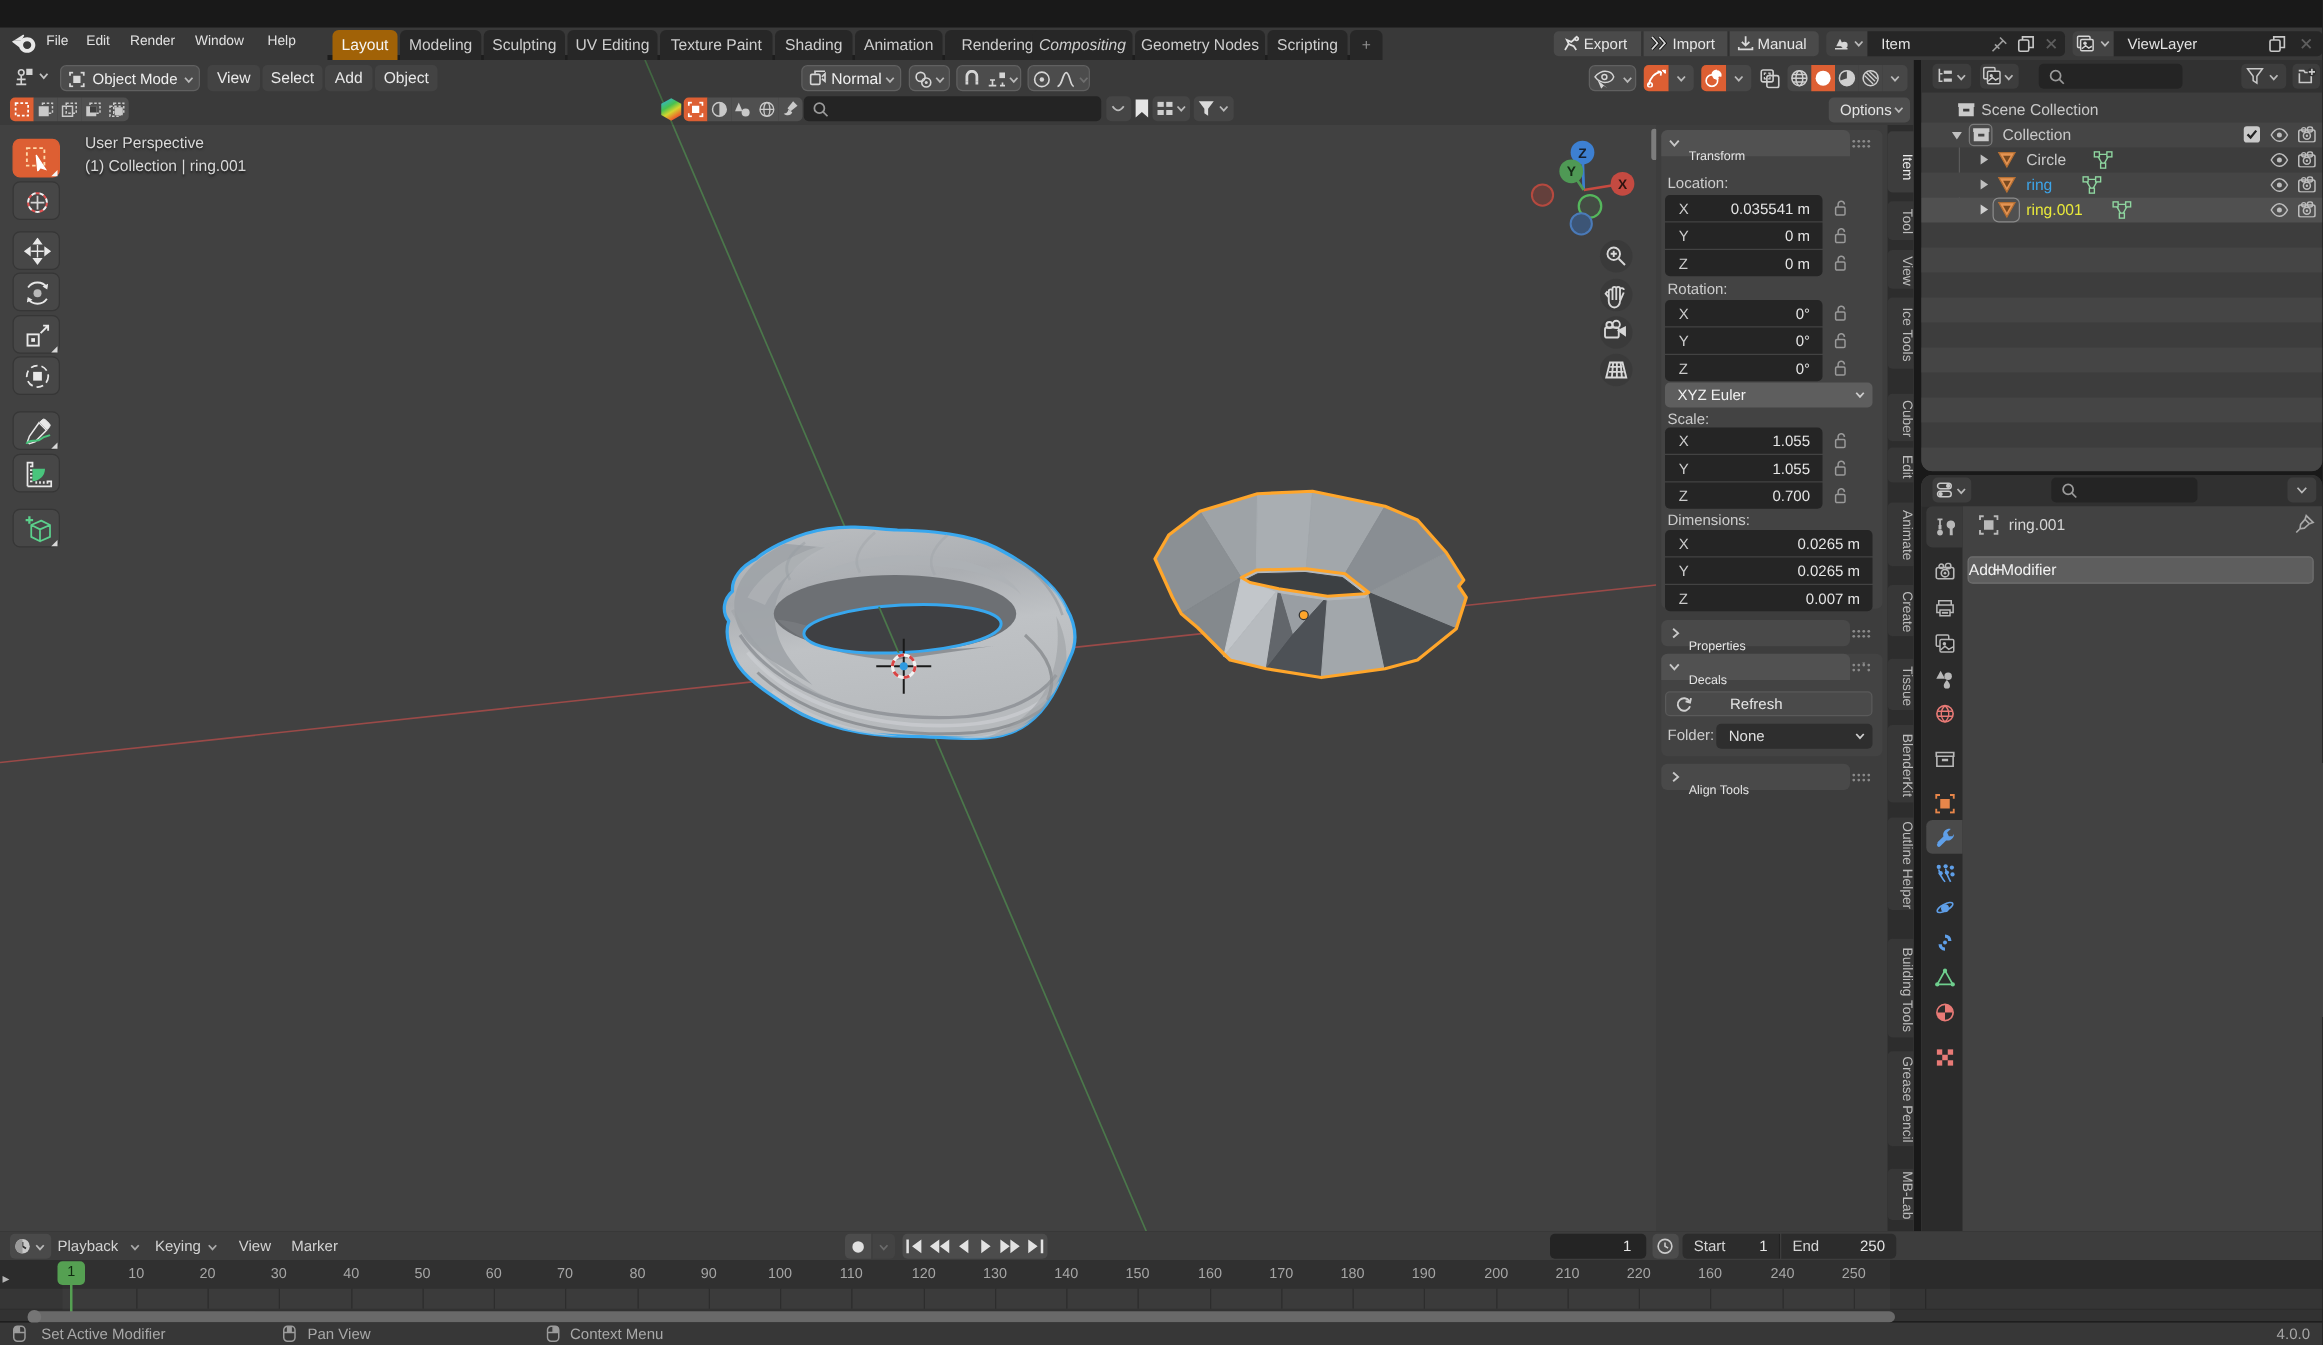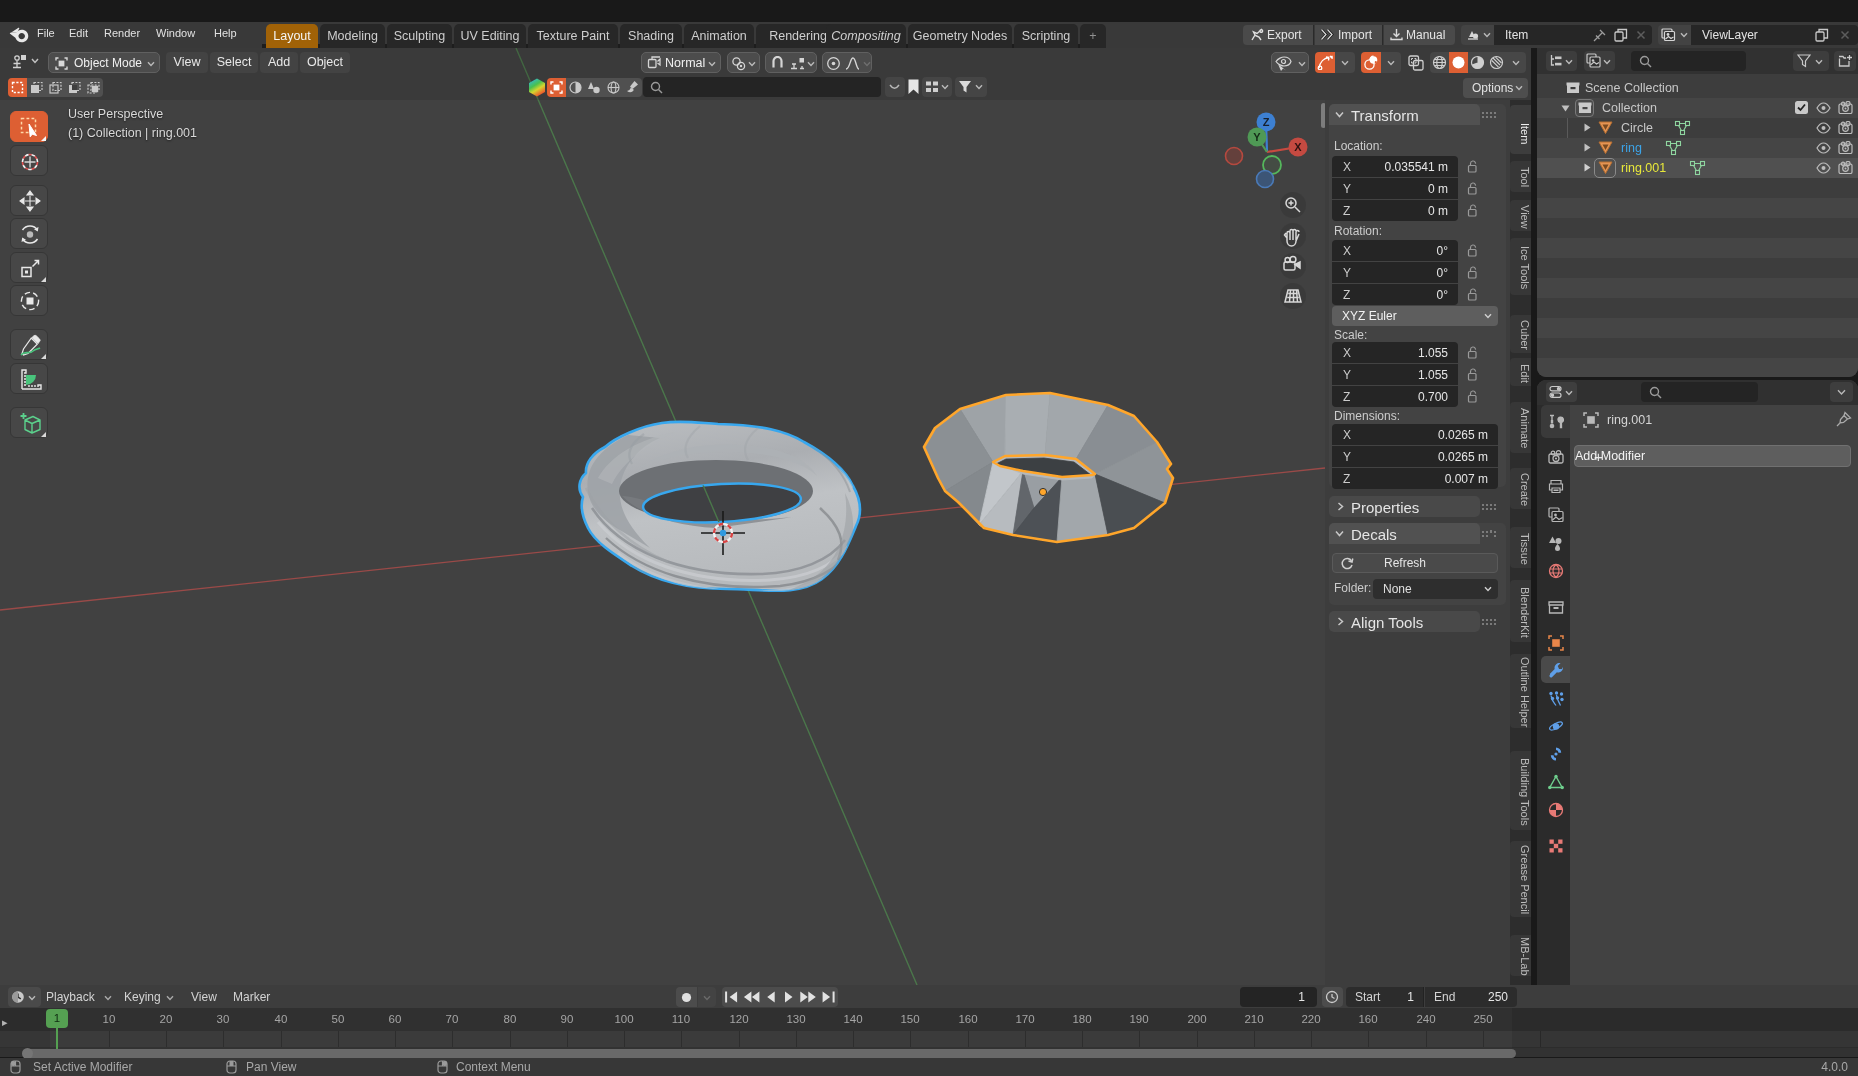--- a/index.html
+++ b/index.html
@@ -22,21 +22,21 @@
 .val { position:absolute; color:#e6e6e6; }
 
 #viewport { left:0; top:48px; width:1531px; height:937px; background:#414141; overflow:hidden; }
 #vphdr { left:0; top:0; width:1531px; height:52px; background:rgba(22,22,22,0.17); }
 .toolbtn { position:absolute; left:10px; width:38px; height:31px; background:#474747; border:1px solid #363636; border-radius:6px; }
 .toolbtn.act { background:#DD5F33; border-color:#DD5F33; }
 .vtext { position:absolute; color:#d9d9d9; font-size:12.5px; text-shadow:0 1px 2px rgba(0,0,0,0.6); }
 .ddk { background:#4c4c4c; border:1px solid #606060; border-radius:5px; position:absolute; color:#f0f0f0; }
 
 #npanel { left:1325px; top:52px; width:185px; height:885px; background:#3d3d3d; }
-.phead { position:absolute; left:4px; width:151px; height:21px; background:#515151; border-radius:5px 5px 0 0; color:#e5e5e5; font-size:15px; padding:3px 0 0 22px; }
+.phead { position:absolute; left:4px; width:151px; height:21px; background:#515151; border-radius:5px 5px 0 0; color:#e5e5e5; font-size:10px; padding:16px 0 0 22px; }
 .phead.closed { border-radius:5px; background:#494949; }
 .pfield { position:absolute; background:#252525; }
 .ntab { position:absolute; left:0px; width:21px; background:#373737; border-radius:4px 0 0 4px; color:#bdbdbd; font-size:11px; writing-mode:vertical-rl; text-align:center; white-space:nowrap; overflow:hidden; }
 .ntab.act { background:#3d3d3d; color:#ededed; }
 
 #outliner { left:1537px; top:48px; width:321px; height:329px; background:#3d3d3d; border-radius:0 0 9px 9px; overflow:hidden; }
 #outhdr { left:0; top:0; width:321px; height:26px; background:#313131; position:absolute; }
 .orow { position:absolute; left:0; width:321px; height:20px; }
 .orow .nm { position:absolute; top:3px; font-size:12.5px; color:#c8c8c8; }
 

